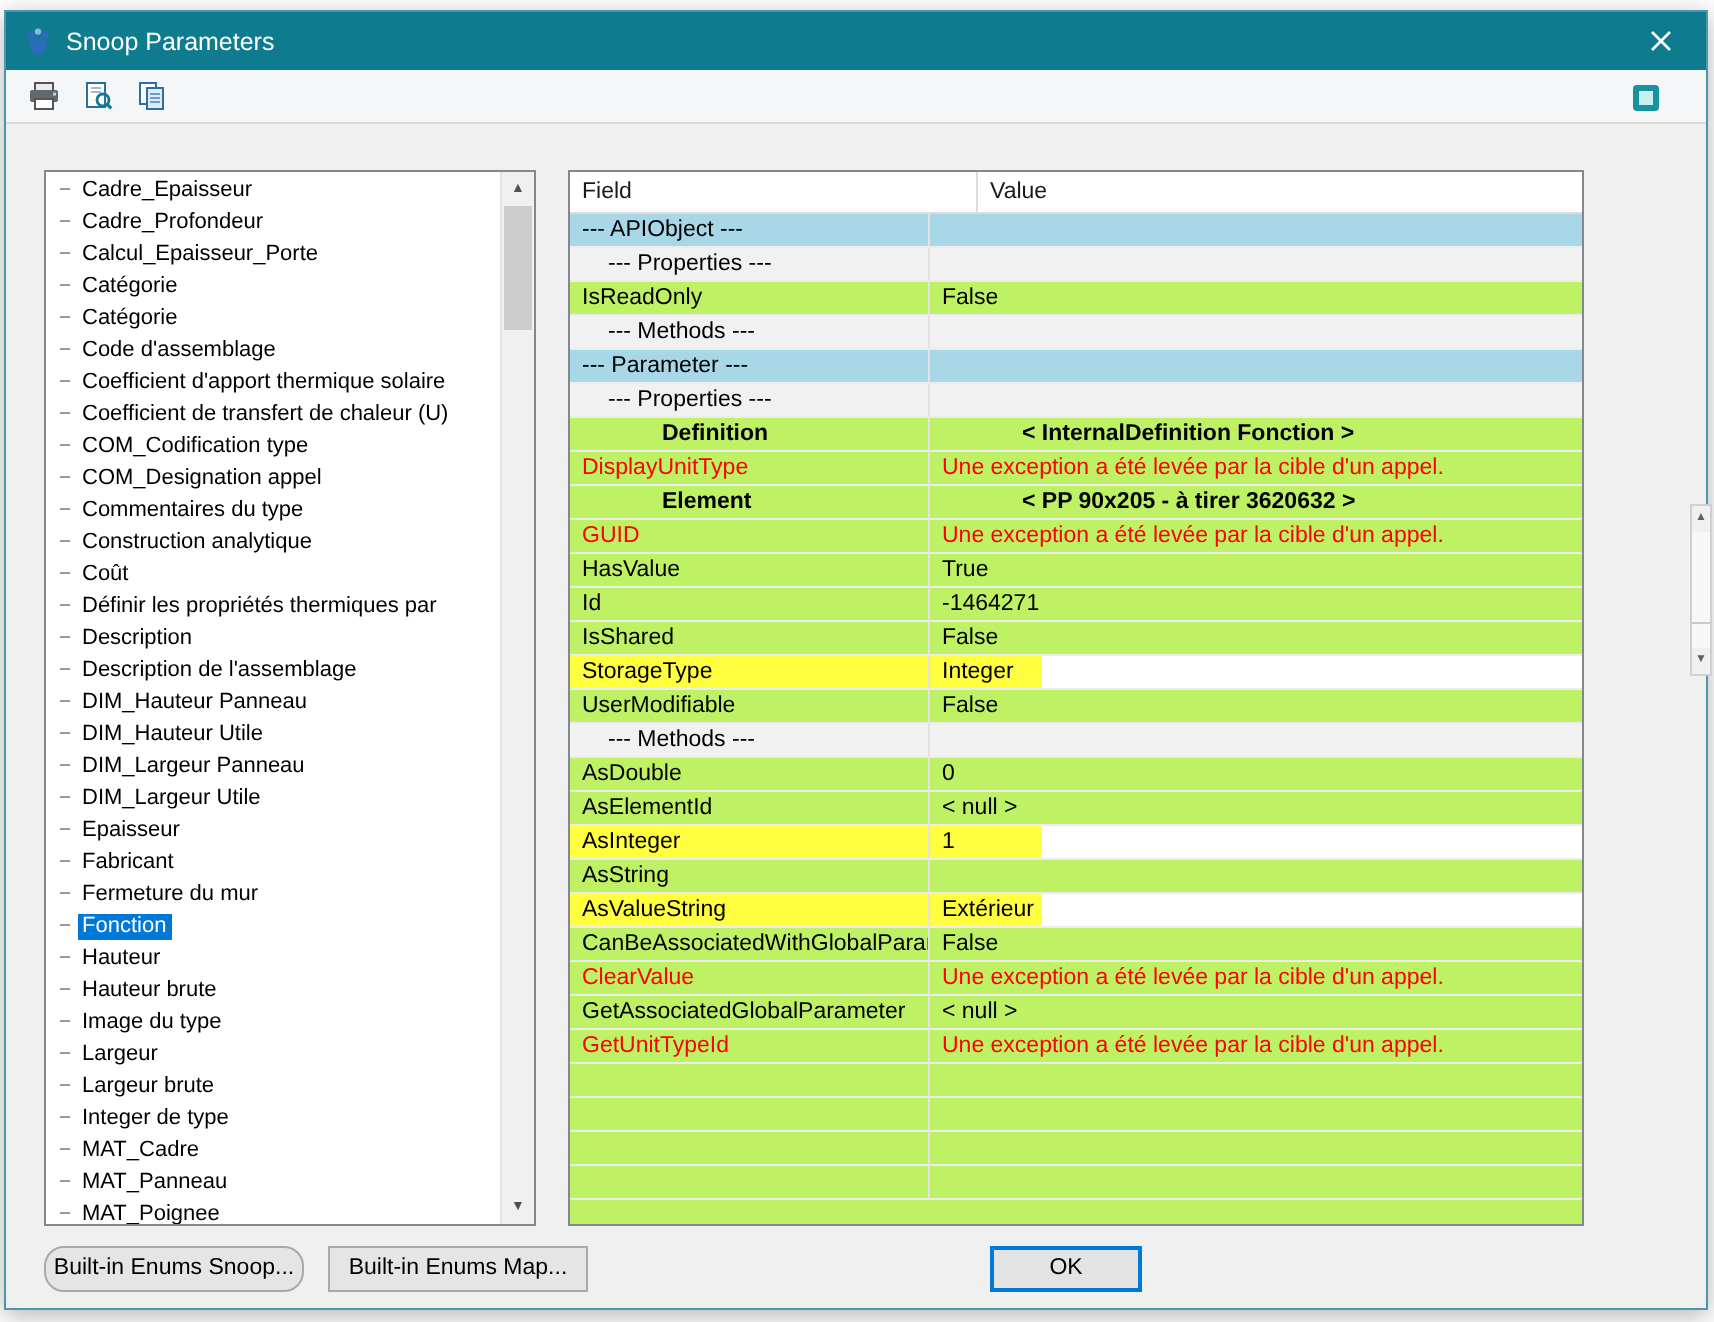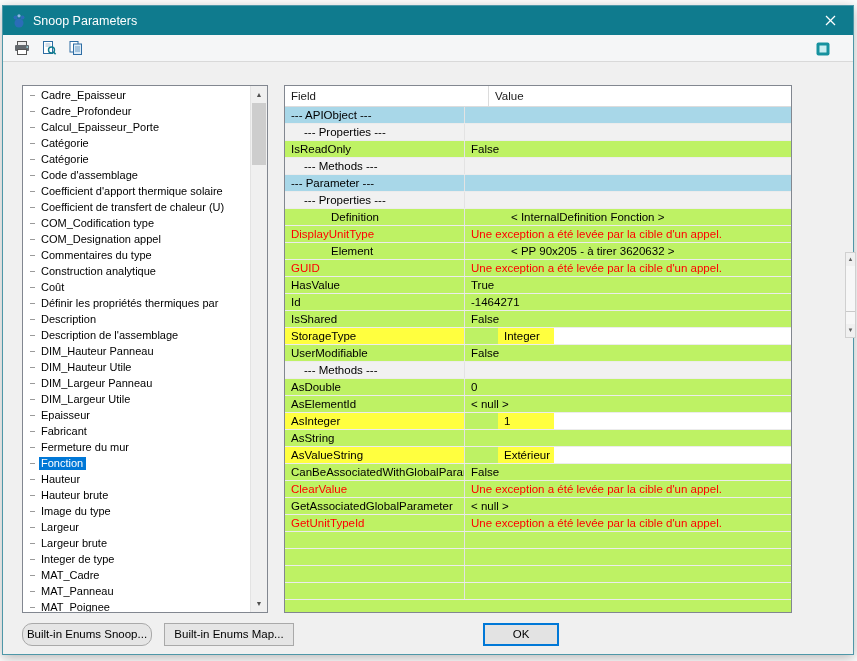--- a/index.html
+++ b/index.html
@@ -48,33 +48,33 @@
   .hf { width:204px; border-right:1px solid #dcdcdc; padding-left:6px; cursor:pointer; }
   .hv { flex:1; padding-left:6px; cursor:pointer; }
 
   .trow { display:flex; height:17px; line-height:17px; border-bottom:1px solid #ececec; }
   .cf { width:180px; border-right:1px solid #e3e3e3; padding-left:6px; white-space:nowrap; overflow:hidden; }
   .cv { flex:1; padding-left:6px; white-space:nowrap; overflow:hidden; }
 
   .trow.blue .cf, .trow.blue .cv { background:var(--category-blue,#a8d7e8); }
   .trow.sep  .cf { background:#f1f1f1; padding-left:19px; }
   .trow.sep  .cv { background:#f1f1f1; }
-  .trow.bold .cf, .trow.bold .cv { font-weight:400;padding-left:46px; }
+  .trow.bold .cf, .trow.bold .cv { font-weight:700;padding-left:46px; }
   .trow.red  .cf, .trow.red  .cv { color:var(--error-red,#ff0000); }
   .trow.yellow .cf { background:var(--highlight-yellow,#ffff3f); }
   .trow.yellow .cv { background:linear-gradient(90deg, var(--highlight-yellow,#ffff3f) 0,
-                                 var(--highlight-yellow,#ffff3f) 56px, #ffffff 56px);margin-left:33px; }
+                                 var(--highlight-yellow,#ffff3f) 56px, #ffffff 56px); }
 
   
   .btn { position:absolute; top:617px; height:23px; background:#e5e5e5; border:1px solid #a9a9a9;
          font-size:11.5px; color:#000; text-align:center; line-height:21px; cursor:pointer;
          font-family:"Liberation Sans", sans-serif; }
   .btn-enums-snoop { left:19px;  width:130px;border-radius:10px; }
   .btn-enums-map   { left:161px; width:130px; }
-  .btn-ok { left:480px; width:76px; border:2px solid var(--selection,#0078d7); line-height:19px; background:#e3e3e3; }
+  .btn-ok { left:492px; width:76px; border:2px solid var(--selection,#0078d7); line-height:19px; background:#e3e3e3; }
 
   
   .bg-frag { position:absolute; left:845px; top:252px; width:11px; height:86px;
              background:#f7f7f7; border:1px solid #d0d0d0; z-index:5; }
   .bf-btn { position:absolute; left:0; width:9px; height:13px; text-align:center; font-size:6px;
             line-height:13px; color:#606060; background:#f0f0f0; cursor:pointer; }
   .bf-btn.up { top:0; }      .bf-btn.up::after { content:"▲"; }
   .bf-btn.down { bottom:0; } .bf-btn.down::after { content:"▼"; }
   .bf-mid { position:absolute; left:0; right:0; top:58px; border-top:1px solid #c9c9c9; }
 </style>

